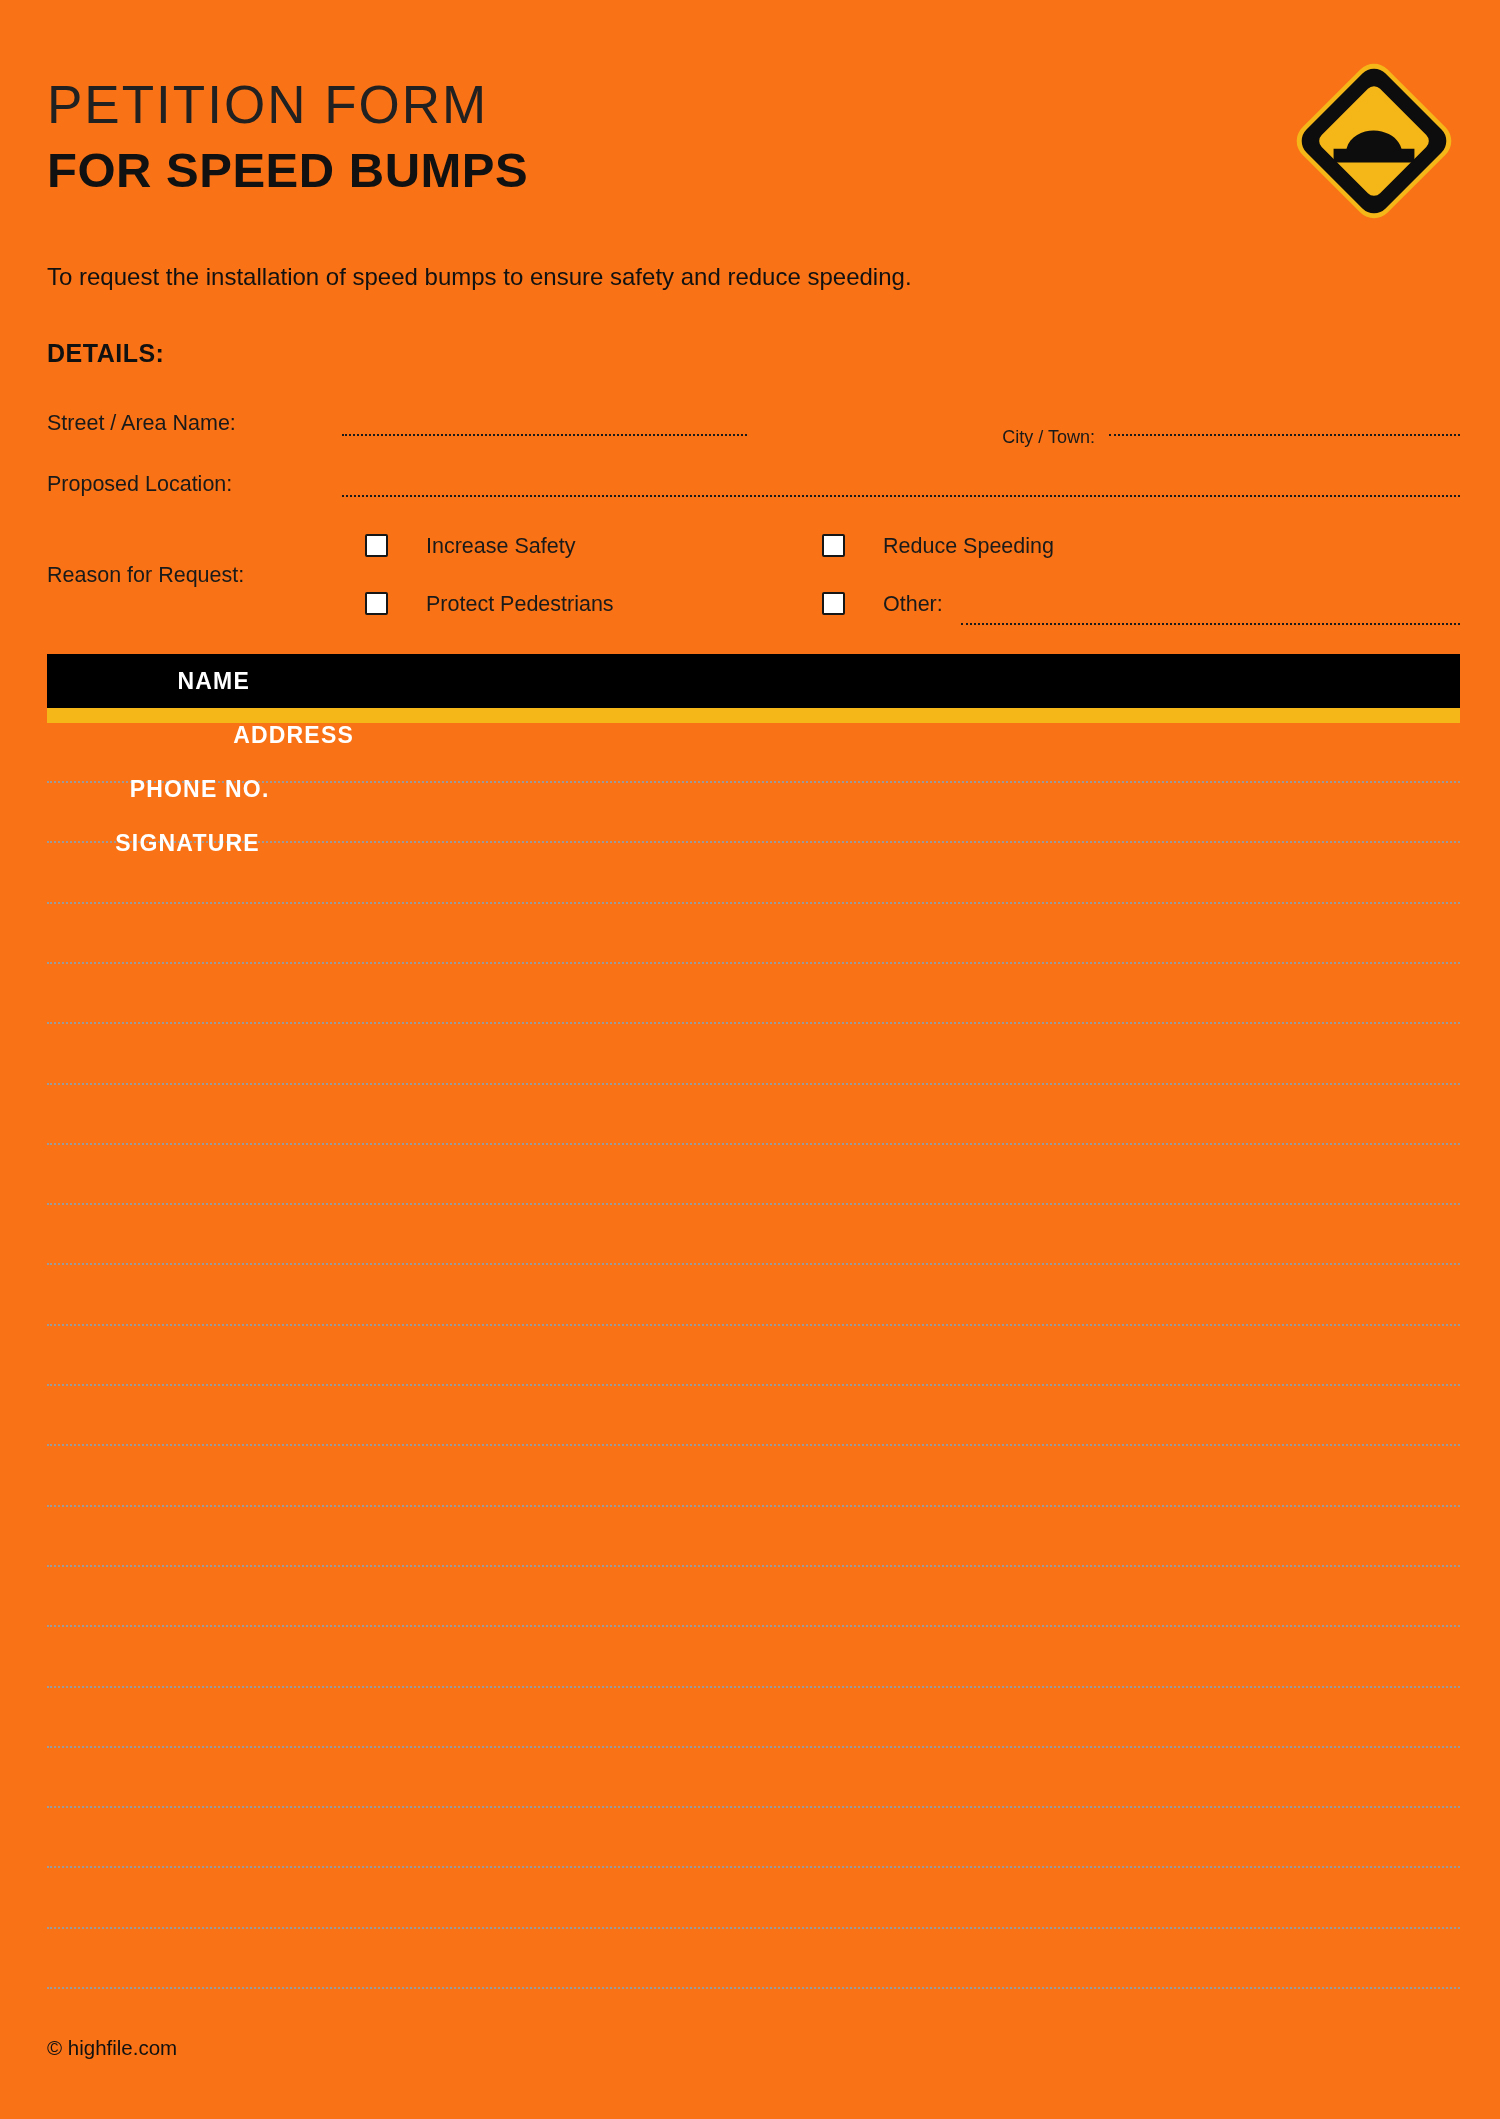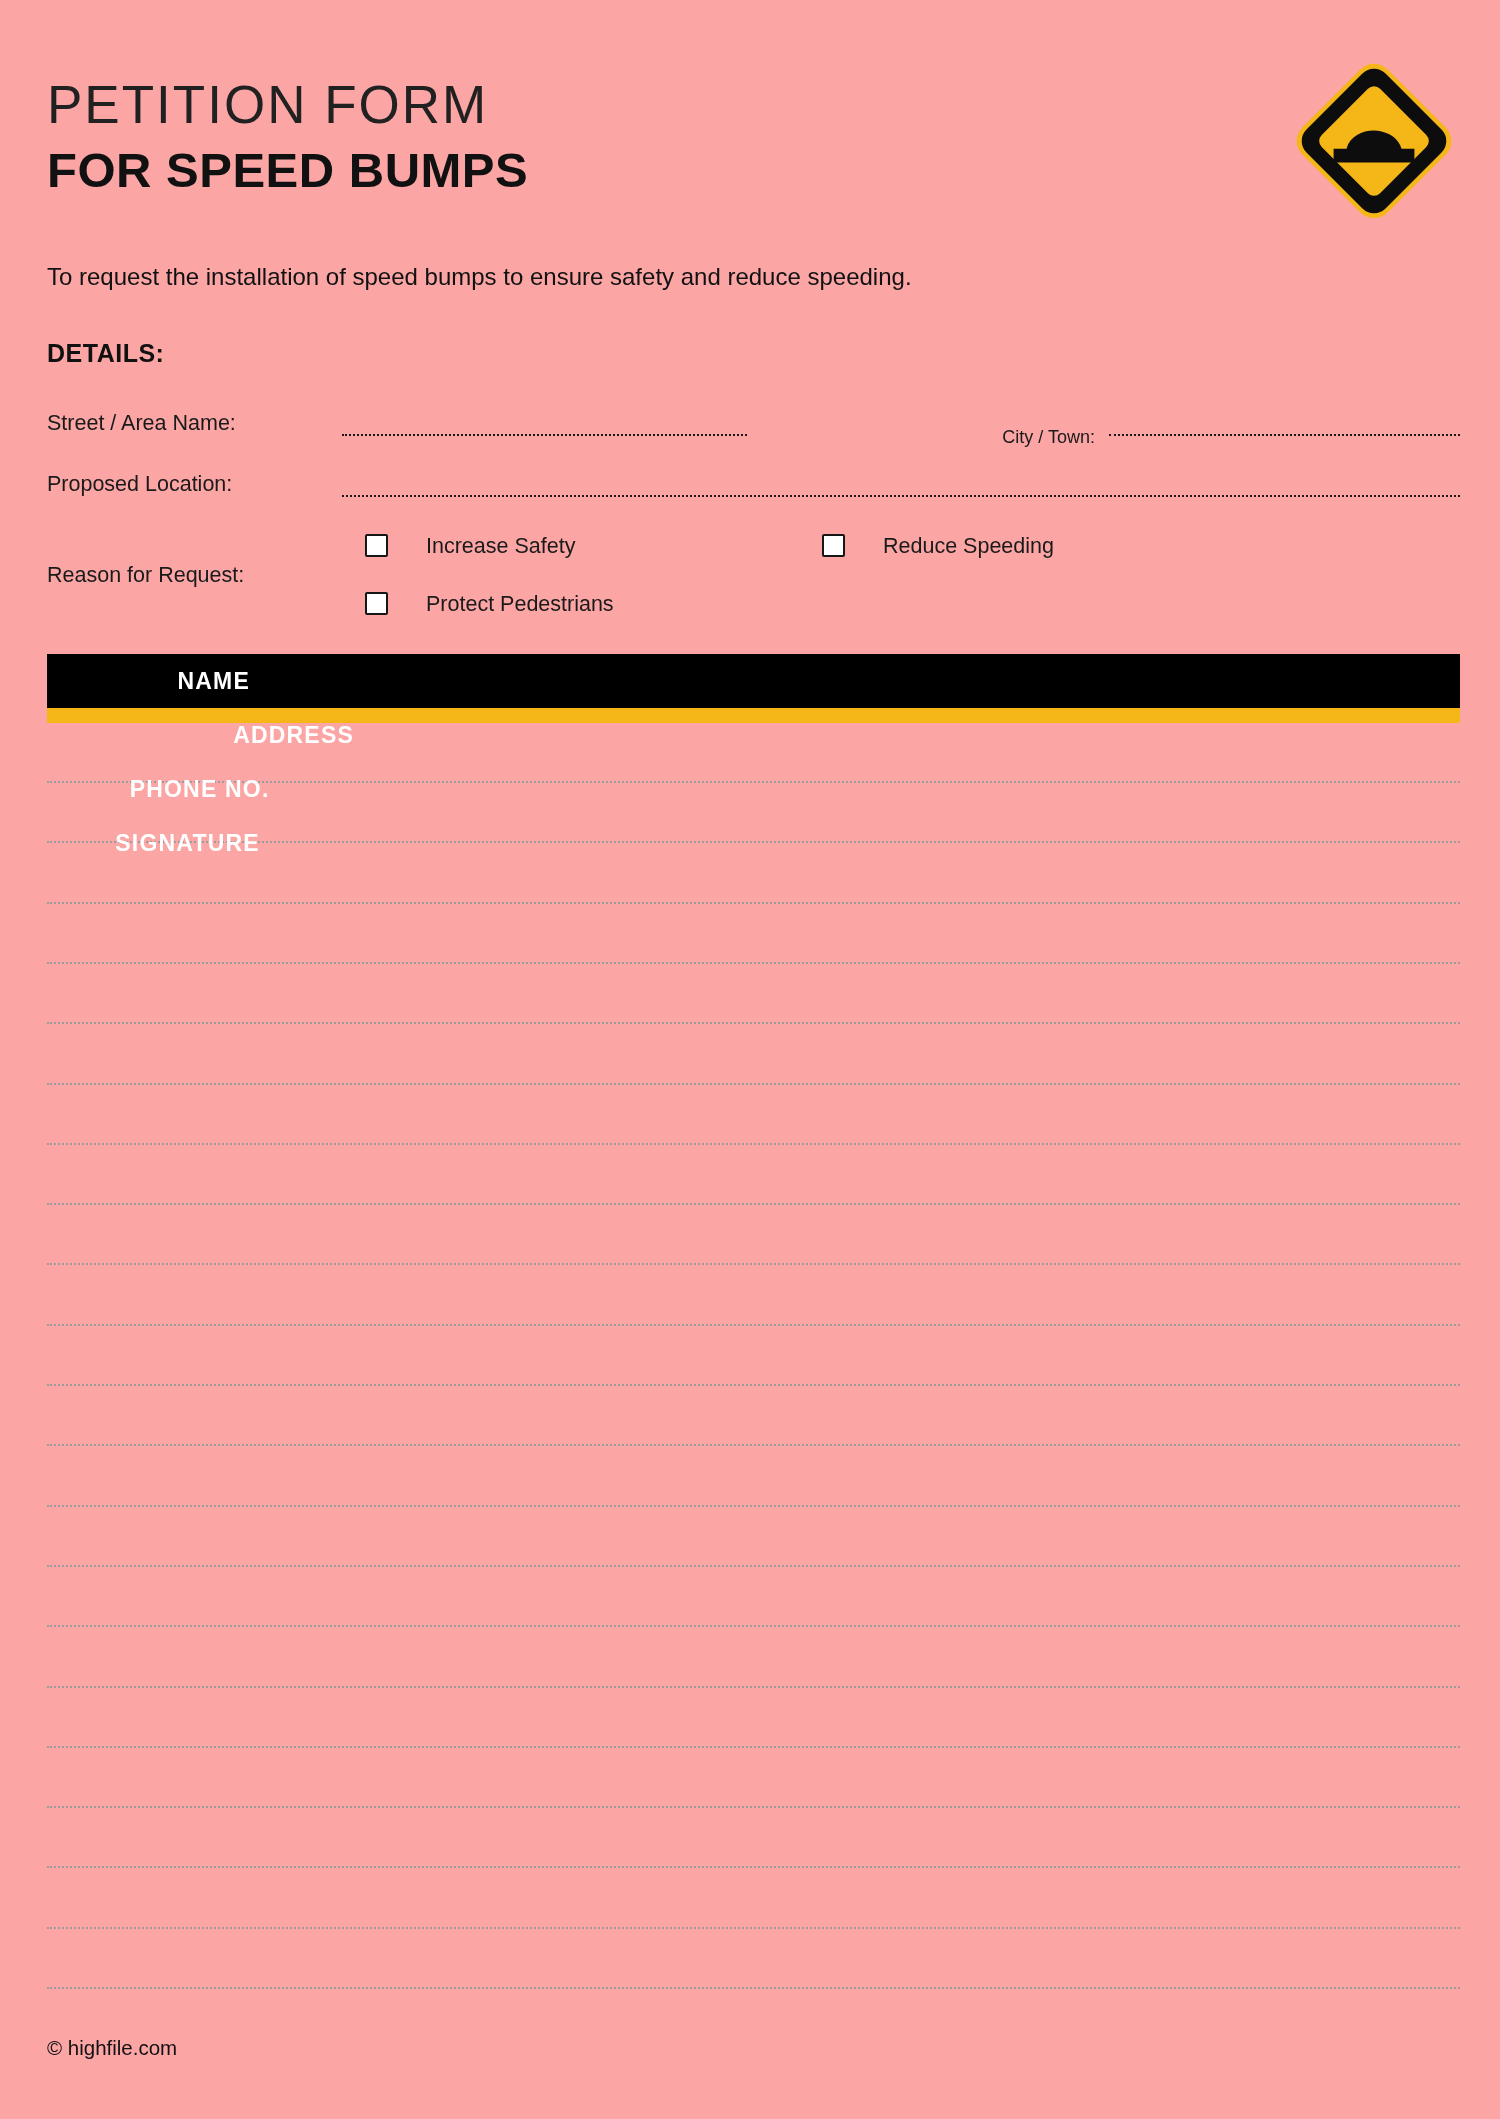--- a/index.html
+++ b/index.html
@@ -3,21 +3,21 @@
 <meta charset="utf-8">
 <style>
   * { box-sizing: border-box; margin: 0; padding: 0; }
   html, body { background: #ffffff; }
   body { font-family: "Liberation Sans", sans-serif; color: #1a1a1a; }
 
   .page {
     position: relative;
     width: 1500px;
     height: 2119px;
-    background: #fca5a5;
+    background: #f97316;
     overflow: hidden;
   }
   .content {
     position: absolute;
     left: 47px;
     right: 40px;
     top: 0;
   }
 
   
@@ -224,20 +224,25 @@
             <span class="checkbox"></span>
             <span class="cb-label">Increase Safety</span>
           </div>
           <div class="reason-item">
             <span class="checkbox"></span>
             <span class="cb-label">Reduce Speeding</span>
           </div>
           <div class="reason-item">
             <span class="checkbox"></span>
             <span class="cb-label">Protect Pedestrians</span>
+          </div>
+          <div class="reason-item">
+            <span class="checkbox"></span>
+            <span class="cb-label">Other:</span>
+            <span class="dotline other-line"></span>
           </div>
         </div>
     </div>
 
     <div class="sig-table">
       <div class="thead">
           <div class="th">NAME</div>
           <div class="th">ADDRESS</div>
           <div class="th">PHONE NO.</div>
           <div class="th">SIGNATURE</div>

